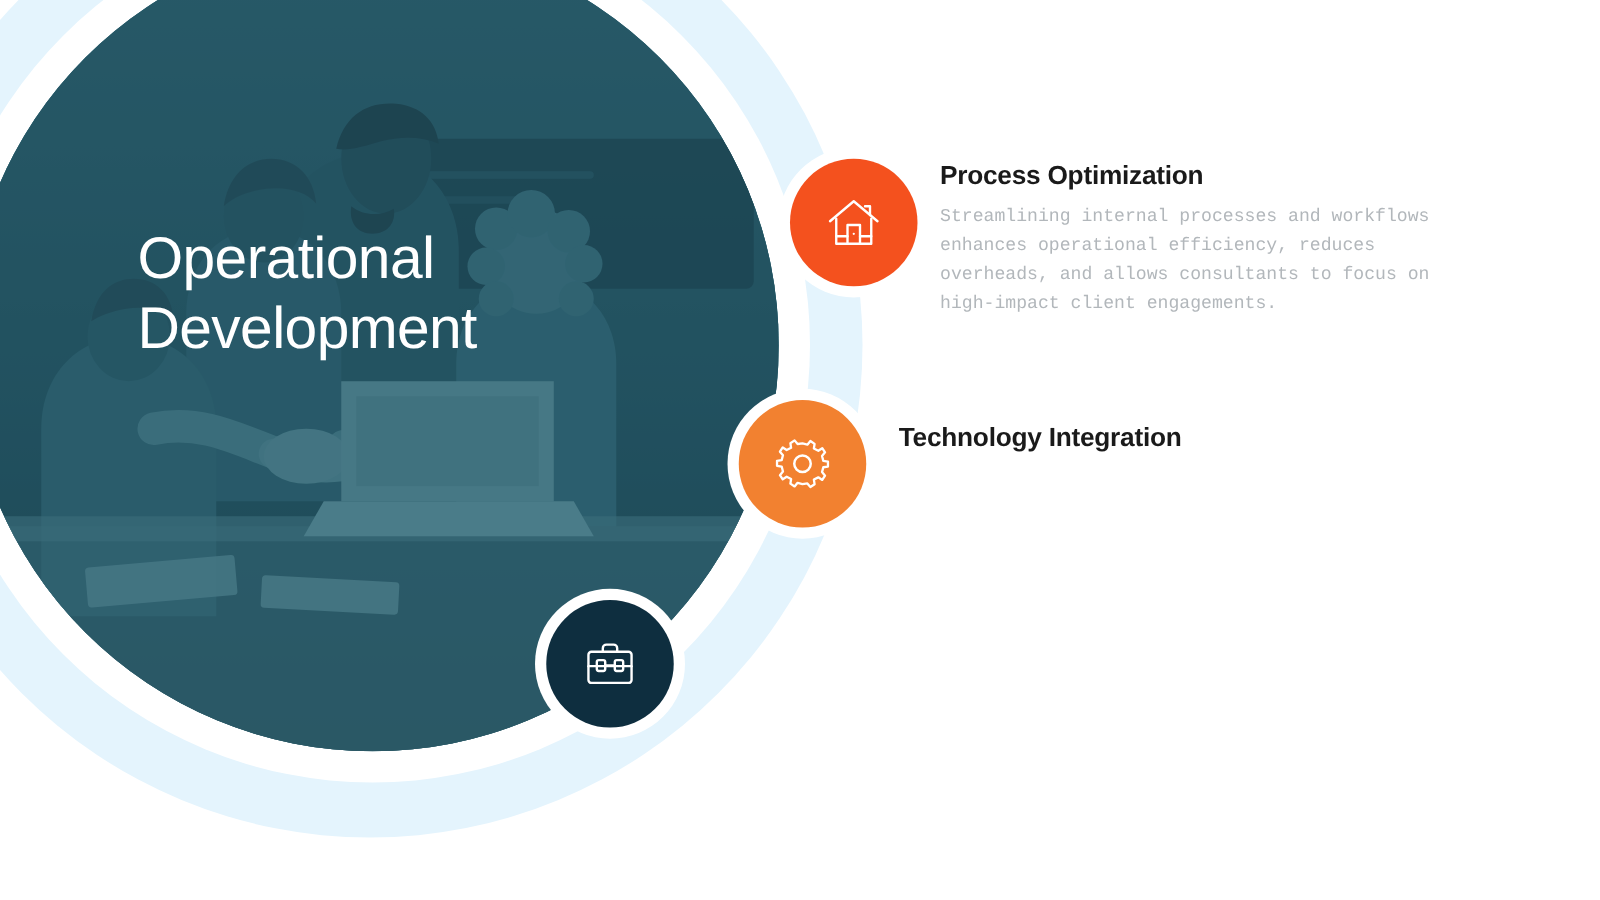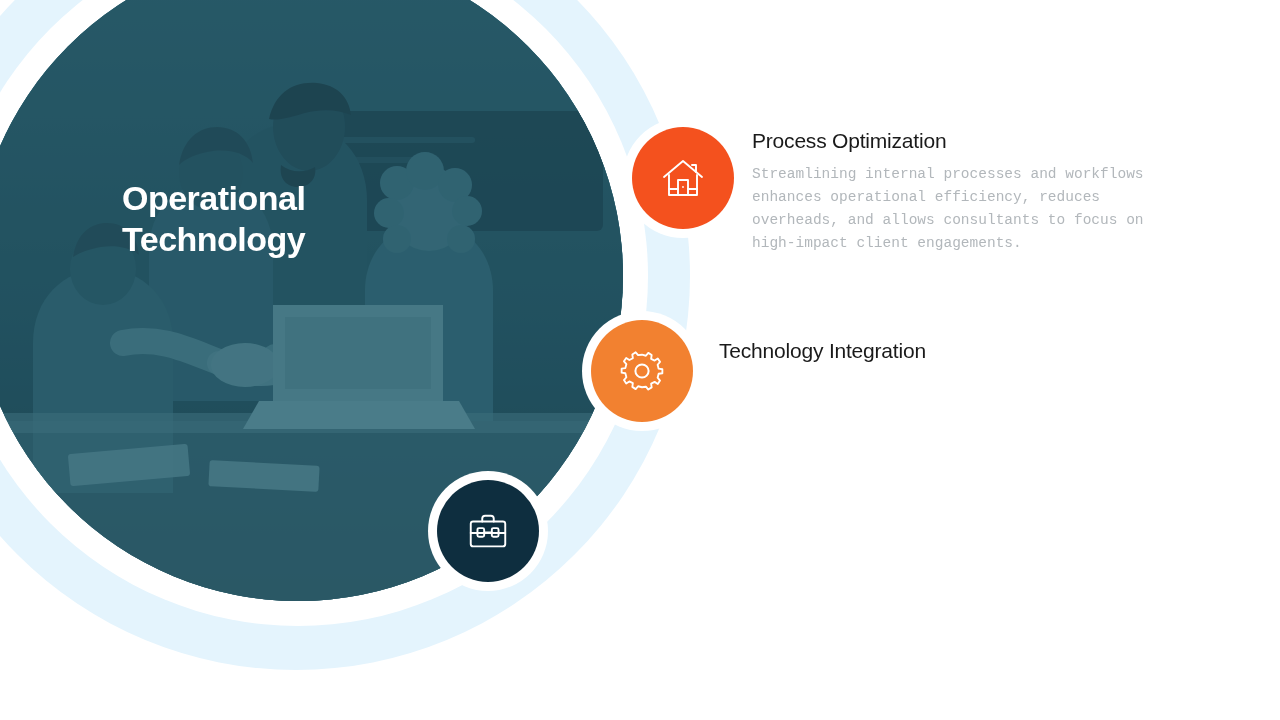--- a/index.html
+++ b/index.html
@@ -23,40 +23,40 @@
     border-radius:50%;overflow:hidden;background:#2f6877;
   }
   .photo-circle .photo{position:absolute;inset:0;}
   .photo-circle .tint{
     position:absolute;inset:0;background:#2f6a79;opacity:.72;mix-blend-mode:multiply;
   }
   .photo-circle .tint2{
     position:absolute;inset:0;background:#336b7a;opacity:.45;
   }
   .title{
-    position:absolute;left:122px;top:178px;width:420px;
-    color:#ffffff;font-size:34px;line-height:1.2;font-weight:700;
+    position:absolute;left:110px;top:178px;width:420px;
+    color:#ffffff;font-size:47px;line-height:1.2;font-weight:400;
     letter-spacing:-0.5px;
   }
 
   
   .feature{position:absolute;}
   .icon-wrap{
     position:absolute;left:0;top:0;width:102px;height:102px;border-radius:50%;
     background:#ffffff;display:flex;align-items:center;justify-content:center;
     box-shadow:0 0 0 9px #ffffff;
   }
   .icon-circle{
     width:102px;height:102px;border-radius:50%;
     display:flex;align-items:center;justify-content:center;
   }
   .icon-circle svg{display:block;}
   .ftext{position:absolute;}
   .ftitle{
-    color:#1a1a1a;font-size:21px;font-weight:400;letter-spacing:-0.2px;
+    color:#1a1a1a;font-size:21px;font-weight:700;letter-spacing:-0.2px;
     margin:0 0 10px 0;white-space:nowrap;
   }
   .fbody{
     color:#b2b7bb;font-size:14.5px;line-height:1.58;margin:0;font-weight:400;font-family:Liberation Mono, monospace;
   }
 
   #f0{left:632px;top:127px;}
   #f0 .ftext{left:120px;top:2px;width:440px;}
   #f1{left:591px;top:320px;}
   #f1 .ftext{left:128px;top:-1px;width:450px;margin-top:20px;}
@@ -129,21 +129,21 @@
 
       <rect x="96" y="498" width="120" height="32" rx="3" fill="#cfe1e5" opacity=".85" transform="rotate(-5 156 514)"></rect>
       <rect x="236" y="512" width="110" height="26" rx="3" fill="#dcebee" opacity=".8" transform="rotate(3 291 525)"></rect>
     </svg>
     <div class="tint"></div>
     <div class="tint2"></div>
   </div>
 
   <div class="title">
     <div>Operational</div>
-    <div>Technology</div>
+    <div>Development</div>
   </div>
 
   <div class="feature" id="f0">
     <div class="icon-wrap">
       <div class="icon-circle" style="background:#f4511e">
         <svg width="48" height="48" viewBox="0 0 48 48" fill="none" stroke="#ffffff" stroke-width="1.9" stroke-linecap="round" stroke-linejoin="round">
           <path d="M5 23 24 7l19 16"></path>
           <path d="M10 21v20h28V21"></path>
           <path d="M33 11h4v7"></path>
           <path d="M19 41V26h10v15"></path>

